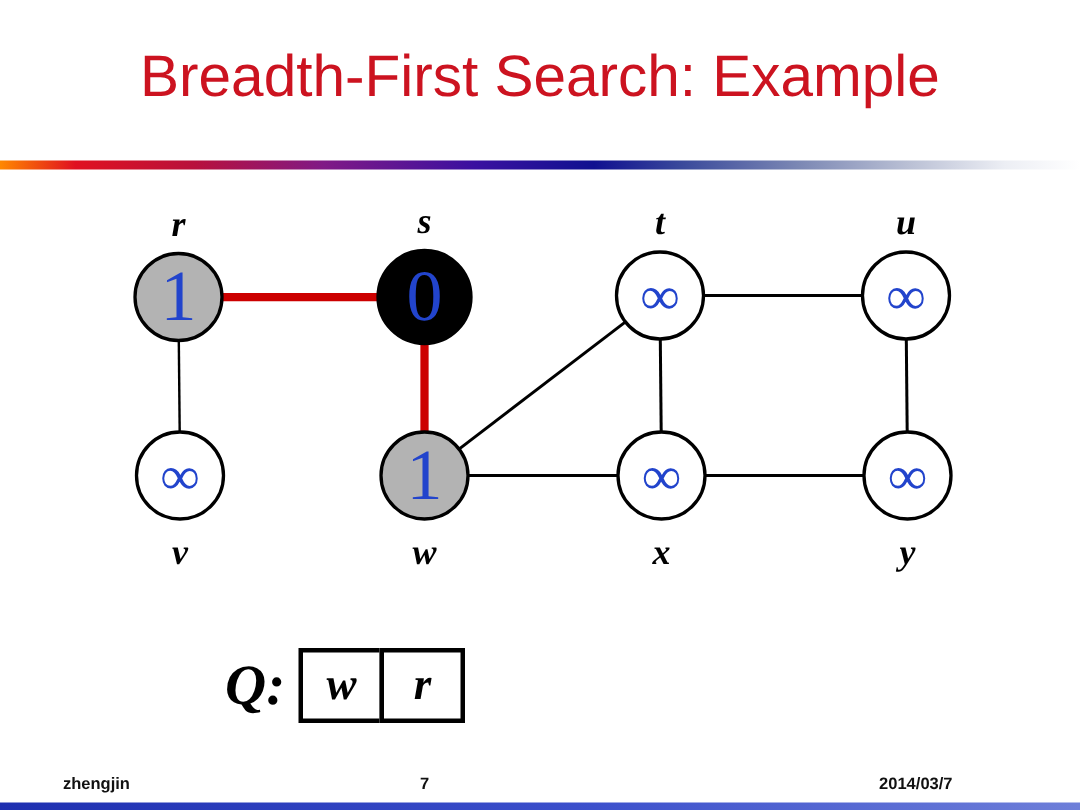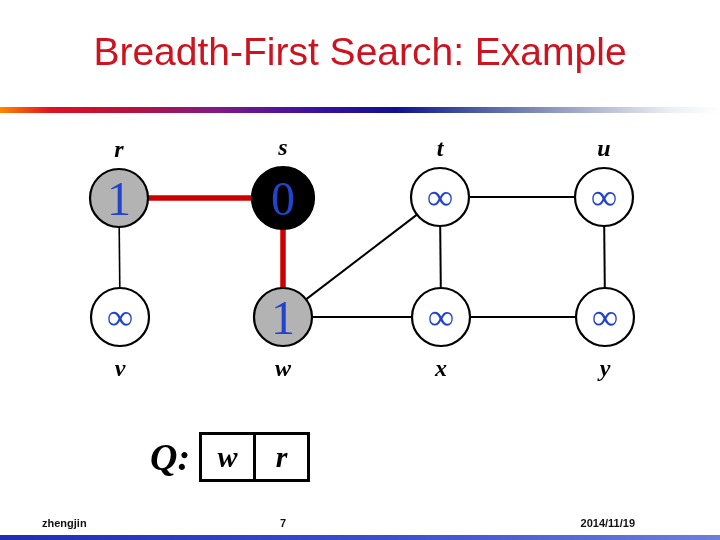--- a/index.html
+++ b/index.html
@@ -103,16 +103,16 @@
   <span class="queue-label">Q:</span>
   <span class="queue-cells">
     <span class="queue-cell">w</span>
     <span class="queue-cell">r</span>
   </span>
 </div>
 
 <div class="footer">
   <span class="footer-author">zhengjin</span>
   <span class="footer-page">7</span>
-  <span class="footer-date">2014/11/19</span>
+  <span class="footer-date">2014/03/7</span>
 </div>
 
 <div class="bottom-bar"></div>
 
 </body></html>

